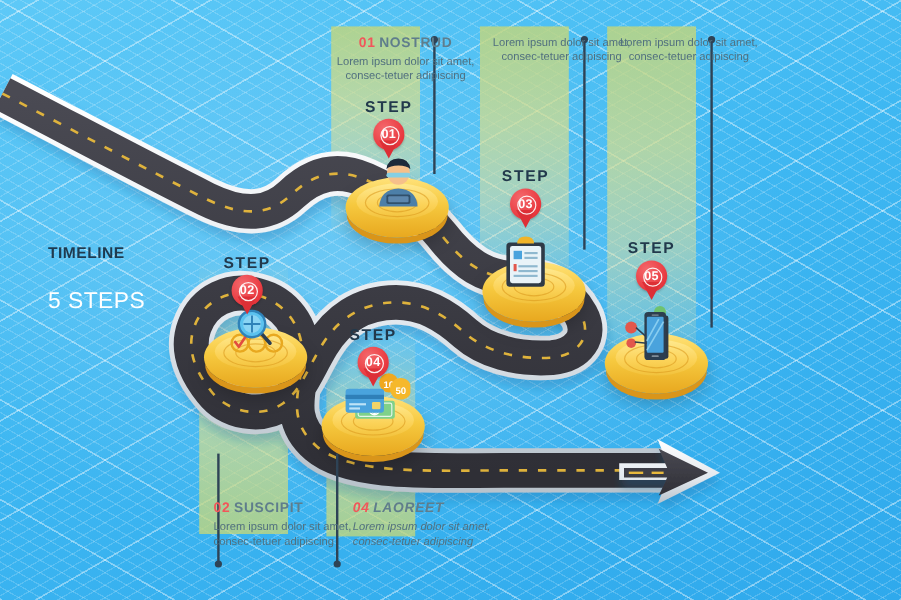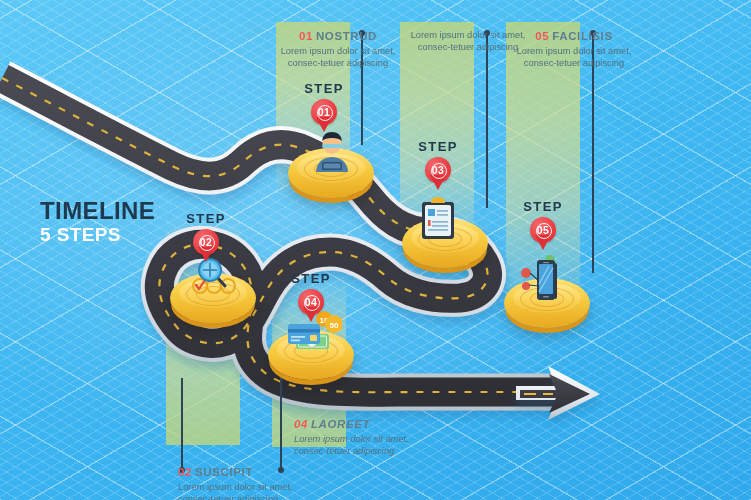--- a/index.html
+++ b/index.html
@@ -114,26 +114,26 @@
     position:absolute;border-radius:50%;border:1.5px solid rgba(216,150,26,.55);
   }
   .plat .top{
     position:absolute;border-radius:50%;
     background:linear-gradient(180deg,#ffe98f 0%,#fbd257 60%,#f2c23c 100%);
   }
 
   
   #title{position:absolute;left:40px;top:200px;}
   #title .l1,#title .l2{
-    font-weight:bold;font-size:24px;letter-spacing:.4px;color:#1f3a4f;
+    font-weight:bold;font-size:13px;letter-spacing:.4px;color:#1f3a4f;
     line-height:22px;text-transform:uppercase;
   }
   #title .l3{
-    font-weight:bold;font-size:19px;letter-spacing:.4px;color:#ffffff;
-    line-height:22px;text-transform:uppercase;margin-top:2px;
+    font-weight:normal;font-size:19px;letter-spacing:.4px;color:#ffffff;
+    line-height:22px;text-transform:uppercase;margin-top:19px;
   }
 
   
   .icon{position:absolute;}
 </style>
 </head>
 <body>
 
 <div id="stage">
 
@@ -360,41 +360,38 @@
   </div>
 
   <div class="txtblock" style="left:272px;top:30px;">
     <div class="hd">
       <span class="num">01</span><span>Nostrud</span>
     </div>
     <div class="bd">Lorem ipsum dolor sit amet, consec-tetuer adipiscing</div>
   </div>
 
   <div class="txtblock" style="left:170px;top:418px;">
-    <div class="hd" style="text-align:left;padding-left:8px;margin-top:48px;">
+    <div class="hd" style="text-align:left;padding-left:8px;">
       <span class="num">02</span><span>Suscipit</span>
     </div>
     <div class="bd" style="text-align:left;padding-left:8px;">Lorem ipsum dolor sit amet, consec-tetuer adipiscing</div>
   </div>
 
   <div class="txtblock" style="left:402px;top:30px;">
     <div class="bd">Lorem ipsum dolor sit amet, consec-tetuer adipiscing</div>
   </div>
 
   <div class="txtblock" style="left:286px;top:418px;font-style:italic;">
     <div class="hd" style="text-align:left;padding-left:8px;">
       <span class="num">04</span><span>Laoreet</span>
     </div>
     <div class="bd" style="text-align:left;padding-left:8px;">Lorem ipsum dolor sit amet, consec-tetuer adipiscing</div>
   </div>
 
   <div class="txtblock" style="left:508px;top:30px;">
-    <div class="hd">
-      <span class="num">05</span><span>Facilisis</span>
-    </div>
     <div class="bd">Lorem ipsum dolor sit amet, consec-tetuer adipiscing</div>
   </div>
 
   <div id="title">
     <div class="l1">Timeline</div>
     <div class="l3">5 Steps</div>
   </div>
 
 </div>
 

